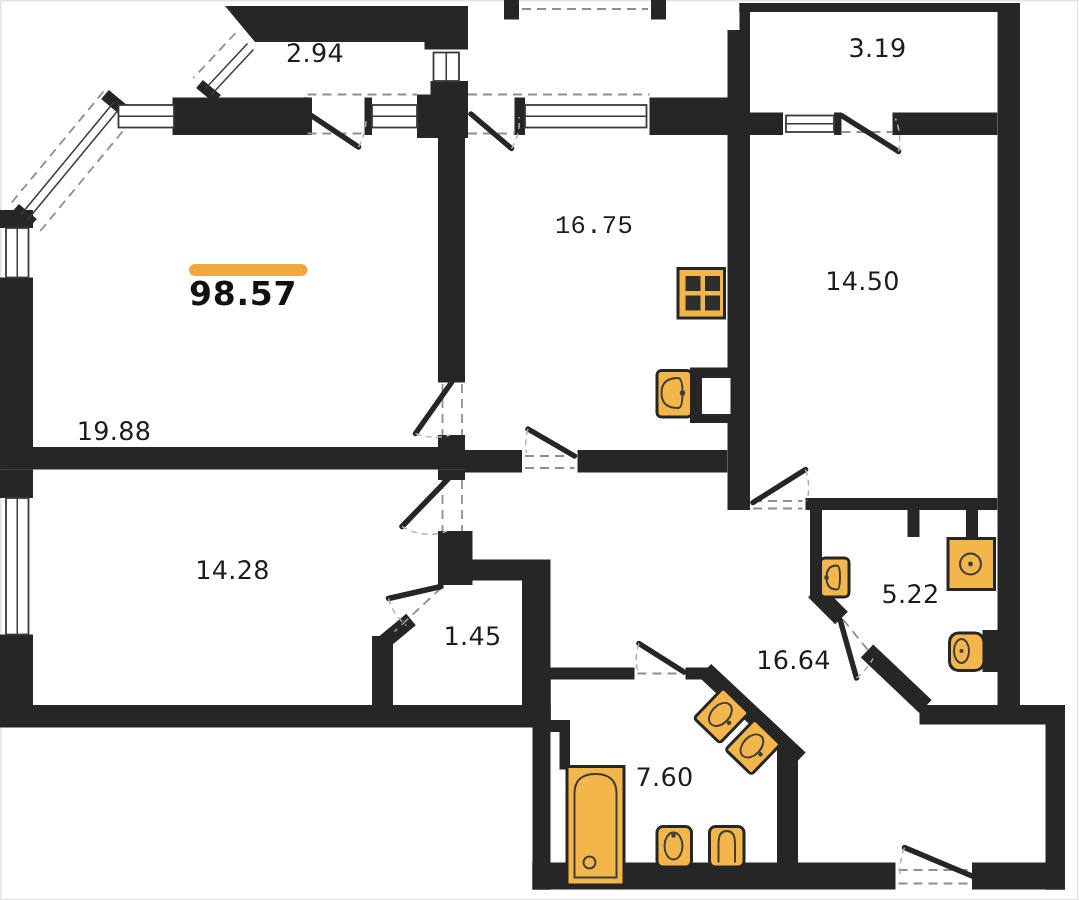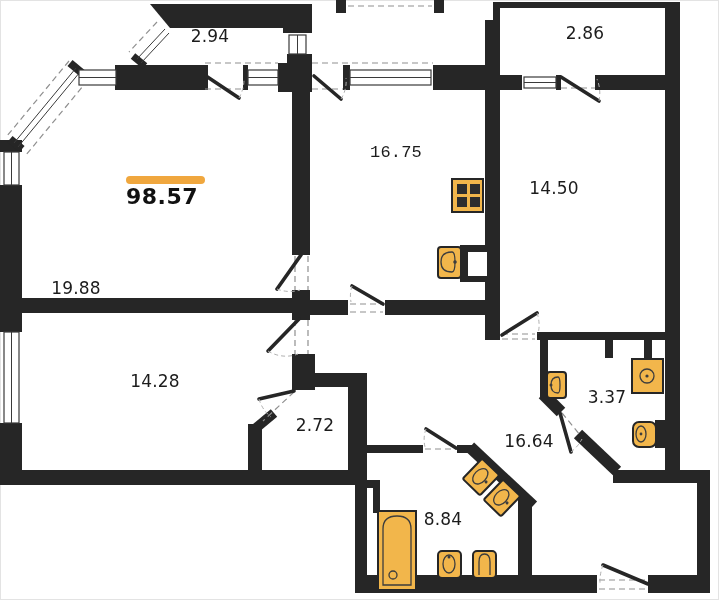--- a/index.html
+++ b/index.html
@@ -298,23 +298,23 @@
     </g>
   </svg>
 
   <div id="total-label">
     <div id="total-bar"></div>
     <span id="total-value">98.57</span>
   </div>
 
   <div id="labels">
       <div class="room-label" style="left: 210px; top: 36px; text-align: right;">2.94</div>
-      <div class="room-label" style="left: 585px; top: 33px;">2.86</div>
+      <div class="room-label" style="left: 585px; top: 33px;">3.19</div>
       <div class="room-label" style="left: 396px; top: 152px; font-family: Liberation Mono, monospace;">16.75</div>
-      <div class="room-label" style="left: 554px; top: 188px;">14.50</div>
+      <div class="room-label" style="left: 575px; top: 188px;">14.50</div>
       <div class="room-label" style="left: 56px; top: 288px; margin-left: 20px;">19.88</div>
       <div class="room-label" style="left: 155px; top: 381px;">14.28</div>
-      <div class="room-label" style="left: 315px; top: 425px;">2.72</div>
+      <div class="room-label" style="left: 315px; top: 425px;">1.45</div>
       <div class="room-label" style="left: 529px; top: 441px;">16.64</div>
-      <div class="room-label" style="left: 607px; top: 397px;">3.37</div>
-      <div class="room-label" style="left: 443px; top: 519px;">8.84</div>
+      <div class="room-label" style="left: 607px; top: 397px;">5.22</div>
+      <div class="room-label" style="left: 443px; top: 519px;">7.60</div>
     </div>
 </div>
 
 </body></html>

